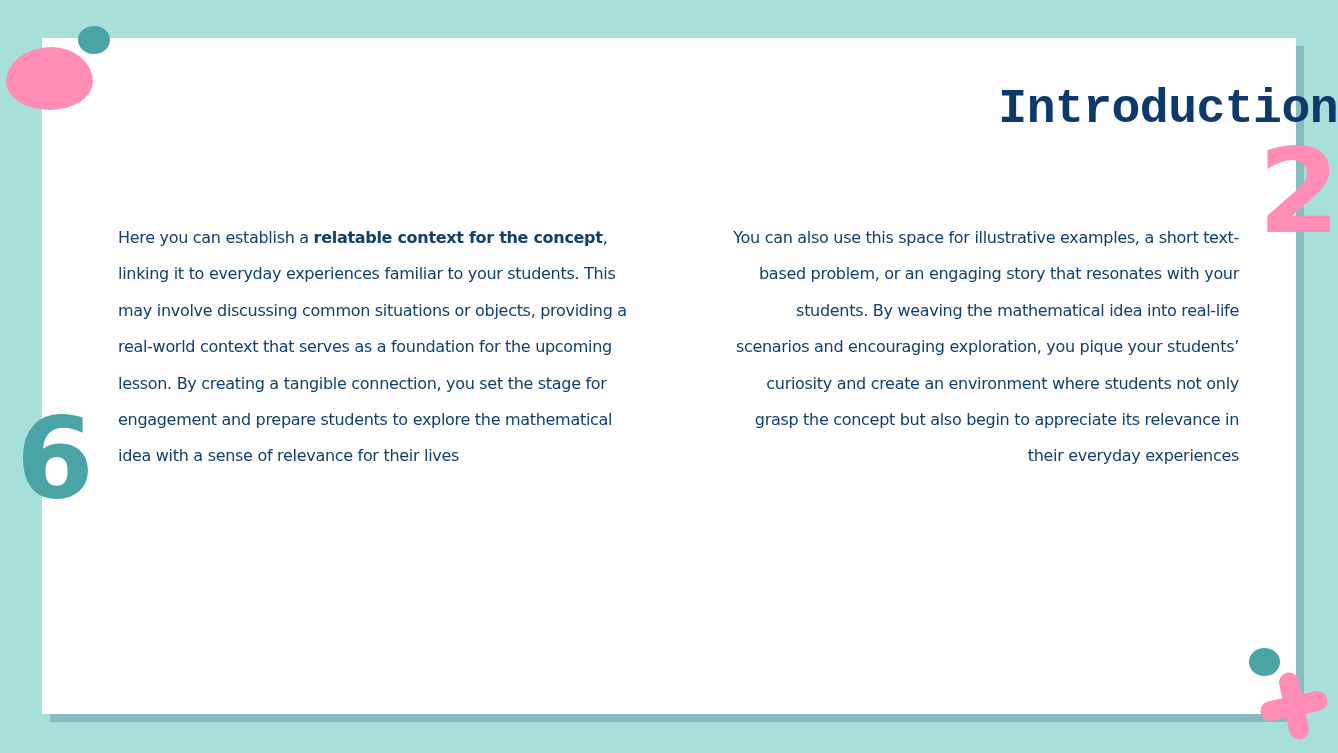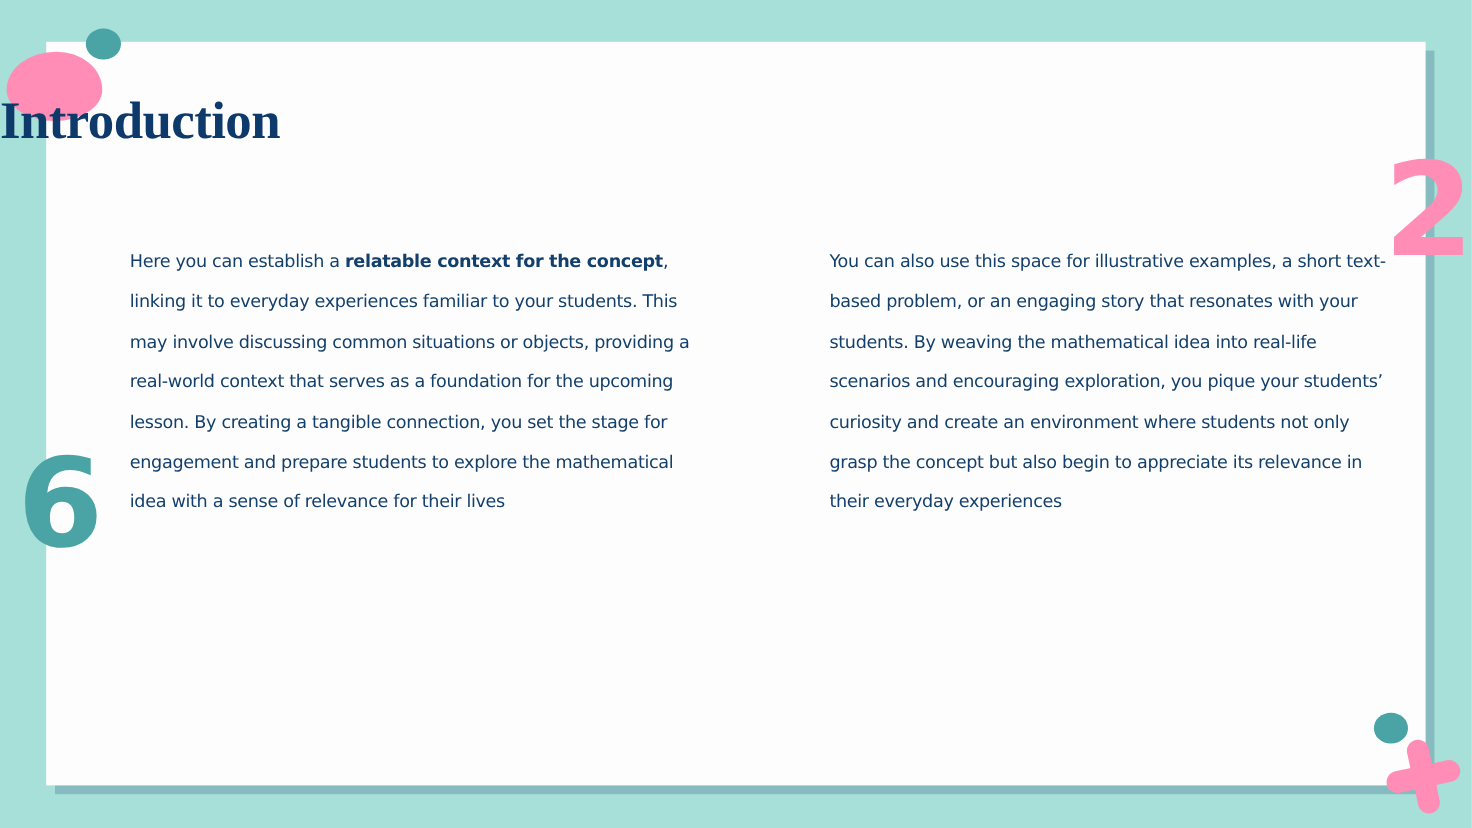--- a/index.html
+++ b/index.html
@@ -10,33 +10,33 @@
   }
   .shadow {
     position: absolute; left: 50px; top: 46px; width: 1254px; height: 676px;
     background: #86bcc0;
   }
   .card {
     position: absolute; left: 42px; top: 38px; width: 1254px; height: 676px;
     background: #fdfdfd;
   }
   .title {
-    position: absolute; left: 0; right: 0; top: 82px; text-align: left;
-    font-family: Liberation Serif, serif; font-weight: bold;
+    position: absolute; left: 0; right: 0; top: 82px; text-align: right;
+    font-family: Liberation Mono, monospace; font-weight: bold;
     font-size: 48px; color: #0d3a6a; letter-spacing: -0.5px;
   }
   .col {
     position: absolute; top: 220px; width: 520px;
     font-family: "DejaVu Sans", sans-serif;
     font-size: 16px; line-height: 36.4px; color: #123f6b;
     letter-spacing: -0.3px;
   }
   .col b { font-weight: bold; }
   .col-left { left: 118px; }
-  .col-right { left: 754px; }
+  .col-right { left: 719px; text-align: right; }
   .deco { position: absolute; }
   .blob-pink {
     left: 6px; top: 47px; width: 87px; height: 63px;
     background: #ff8db5; border-radius: 52% 48% 50% 50% / 55% 55% 45% 45%;
   }
   .dot-teal-top {
     left: 78px; top: 26px; width: 32px; height: 28px;
     background: #4aa3a4; border-radius: 50%;
   }
   .dot-teal-bottom {

